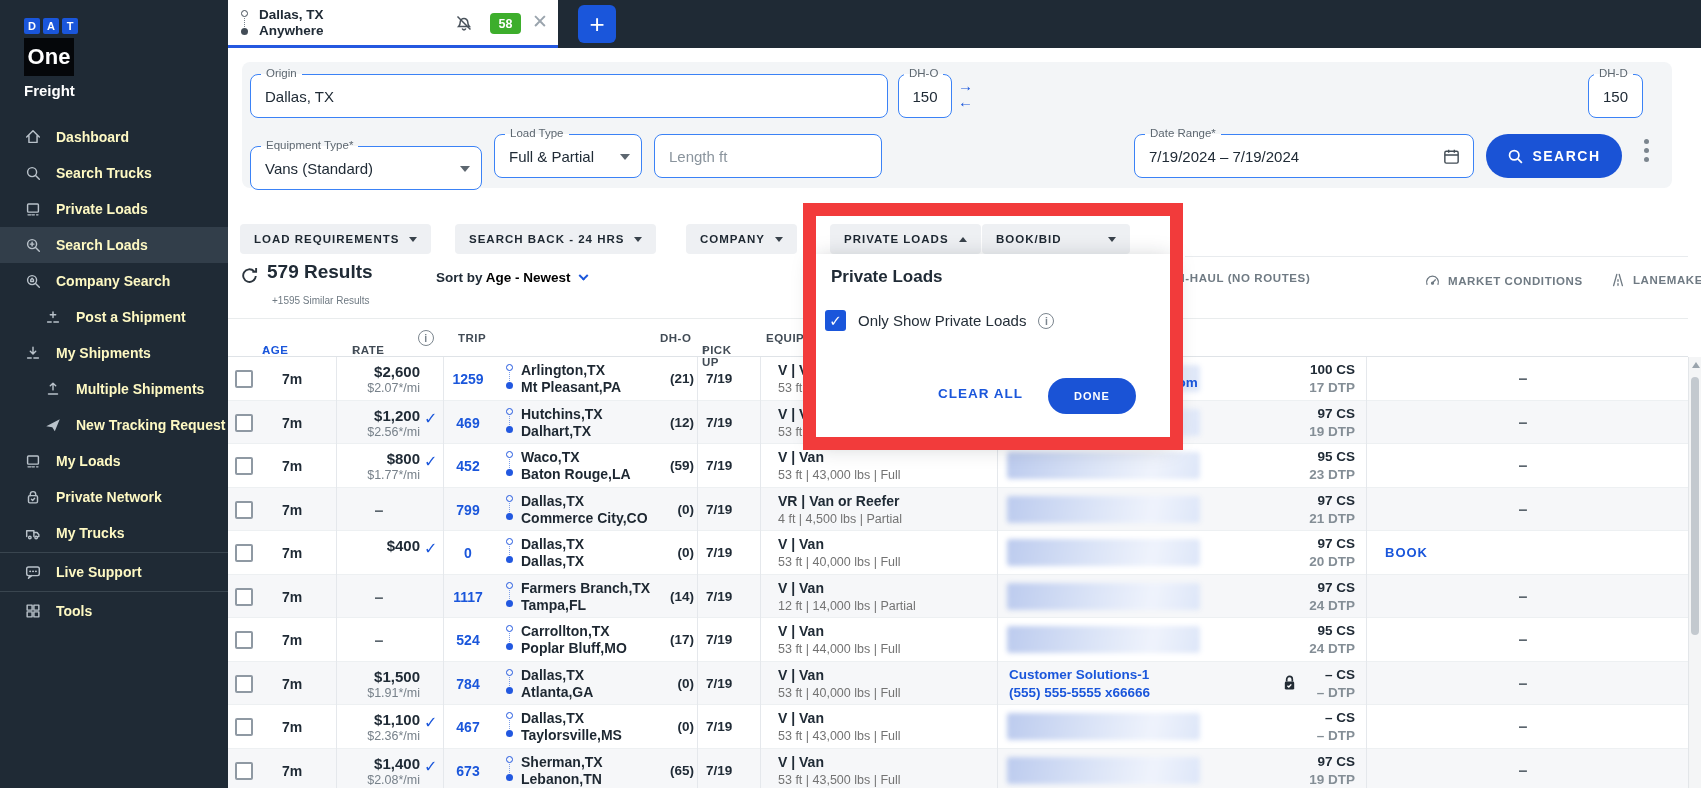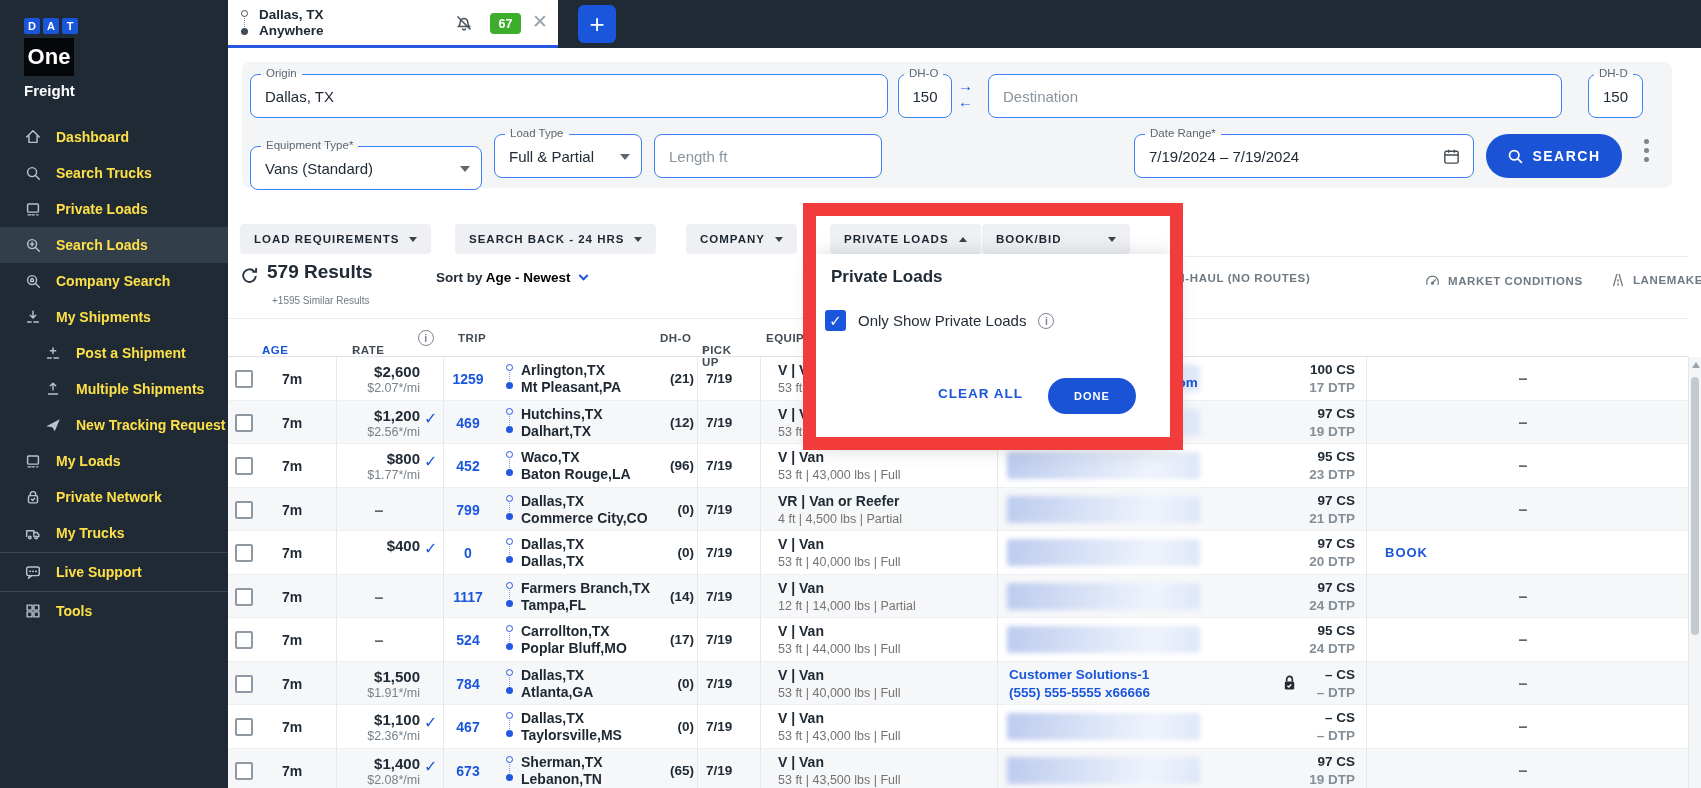--- a/index.html
+++ b/index.html
@@ -11,21 +11,21 @@
   #sidebar { position:absolute; left:0; top:0; width:228px; height:788px; background:#1f2a35; z-index:70; }
   .logo { position:absolute; left:24px; top:18px; }
   .logo-squares { display:flex; gap:3px; }
   .logo-sq { width:16px; height:16px; background:#1a56db; color:#fff; font-size:11px; font-weight:bold;
     display:flex; align-items:center; justify-content:center; border-radius:2px; }
   .logo-one { margin-top:4px; width:50px; height:38px; background:#05070a; color:#fff; display:flex;
     align-items:center; justify-content:center; font-size:22px; font-weight:bold; }
   .logo-freight { margin-top:6px; color:#fff; font-size:15px; font-weight:bold; }
   #sideNav { position:absolute; top:119px; left:0; width:228px; }
   .nav-item { display:flex; align-items:center; height:36px; padding-left:24px; gap:14px;
-    color:#fde047; font-size:14px; font-weight:bold; cursor:pointer; }
+    color:#fef9c3; font-size:14px; font-weight:bold; cursor:pointer; }
   .nav-item.indent { padding-left:44px; }
   .nav-item.active { background:#323e4a; }
   .nav-item .icn { width:18px; height:18px; flex:0 0 18px; display:flex; }
   .nav-div { height:1px; background:#39454f; margin:1px 0; }
 
   
   #topbar { position:absolute; left:228px; top:0; width:1473px; height:48px; background:#1f2a35; }
   #tab { position:absolute; left:0; top:0; width:330px; height:48px; background:#fff;
     border-bottom:3px solid #2458e0; display:flex; align-items:center; }
   .routeicon { width:9px; display:flex; flex-direction:column; align-items:center; }
@@ -193,37 +193,37 @@
         </div>
         <div class="nav-item">
           <span class="icn">
             <svg width="18" height="18" viewBox="0 0 20 20" fill="none" stroke="#b9c2ca" stroke-width="1.6" stroke-linecap="round" stroke-linejoin="round">
               <circle cx="9" cy="9" r="5"></circle>
               <path d="M12.8 12.8L17 17M7.5 10.5v-2l1.5-1.5 1.5 1.5v2z"></path>
             </svg>
           </span>
           <span>Company Search</span>
         </div>
+        <div class="nav-item indent">
+          <span class="icn">
+            <svg width="18" height="18" viewBox="0 0 20 20" fill="none" stroke="#b9c2ca" stroke-width="1.6" stroke-linecap="round" stroke-linejoin="round">
+              <path d="M10 4.5v6M7 7.5h6"></path>
+              <path d="M4 15.5h4M11 15.5h5"></path>
+            </svg>
+          </span>
+          <span>Post a Shipment</span>
+        </div>
         <div class="nav-item">
           <span class="icn">
             <svg width="18" height="18" viewBox="0 0 20 20" fill="none" stroke="#b9c2ca" stroke-width="1.6" stroke-linecap="round" stroke-linejoin="round">
               <path d="M10 3.5v7M7 8l3 3 3-3"></path>
               <path d="M4 15.5h4M11 15.5h5"></path>
             </svg>
           </span>
           <span>My Shipments</span>
-        </div>
-        <div class="nav-item indent">
-          <span class="icn">
-            <svg width="18" height="18" viewBox="0 0 20 20" fill="none" stroke="#b9c2ca" stroke-width="1.6" stroke-linecap="round" stroke-linejoin="round">
-              <path d="M10 4.5v6M7 7.5h6"></path>
-              <path d="M4 15.5h4M11 15.5h5"></path>
-            </svg>
-          </span>
-          <span>Post a Shipment</span>
         </div>
         <div class="nav-item indent">
           <span class="icn">
             <svg width="18" height="18" viewBox="0 0 20 20" fill="none" stroke="#b9c2ca" stroke-width="1.6" stroke-linecap="round" stroke-linejoin="round">
               <path d="M10 11V4M7 6.5L10 3.5l3 3"></path>
               <path d="M5 15.5h10"></path>
             </svg>
           </span>
           <span>Multiple Shipments</span>
         </div>
@@ -302,37 +302,34 @@
         <div>Dallas, TX</div>
         <div>Anywhere</div>
       </span>
       <span class="belloff">
         <svg width="20" height="20" viewBox="0 0 20 20" fill="none" stroke="#49525b" stroke-width="1.5">
           <path d="M8.2 15.6a1.9 1.9 0 0 0 3.6 0"></path>
           <path d="M4.6 13.6h10.8c-1.1-1.1-1.6-2.2-1.6-4.3a3.8 3.8 0 0 0-7.6 0c0 2.1-.5 3.2-1.6 4.3z"></path>
           <path d="M3.5 3.5l13 13"></path>
         </svg>
       </span>
-      <span class="badge">67</span>
+      <span class="badge">58</span>
       <span class="closex">✕</span>
     </div>
     <button id="addTab">+</button>
   </header>
 
   <div id="panel">
     <div class="field" style="left:8px;top:12px;width:638px;">
       <span class="flabel">Origin</span>
       <input value="Dallas, TX" style="">
     </div>
     <div class="field small" style="left:656px;top:12px;width:54px;">
       <span class="flabel" style="left:5px;">DH-O</span>
       <input value="150" style="">
-    </div>
-    <div class="field" style="left:746px;top:12px;width:574px;">
-      <input placeholder="Destination" style="">
     </div>
     <div class="field small" style="left:1346px;top:12px;width:55px;">
       <span class="flabel" style="left:5px;">DH-D</span>
       <input value="150" style="">
     </div>
 
     <div class="field" style="left:8px;top:72px;width:232px;margin-top:12px;">
       <span class="flabel">Equipment Type*</span>
       <div class="fvalue">Vans (Standard)</div>
       <span class="caret"></span>
@@ -522,21 +519,21 @@
         <div class="trip">452</div>
         <div class="routeicon blue rowroute">
           <span class="ring"></span>
           <span class="dash"></span>
           <span class="dot"></span>
         </div>
         <div class="cities">
           <div>Waco,TX</div>
           <div>Baton Rouge,LA</div>
         </div>
-        <div class="dho">(96)</div>
+        <div class="dho">(59)</div>
         <div class="pick">7/19</div>
         <div class="equip">
           <div class="et">V | Van</div>
           <div class="ed">53 ft | 43,000 lbs | Full</div>
         </div>
         <div class="coblur"></div>
         <div class="csdtp">
           <div>95 CS</div>
           <div class="dtp">23 DTP</div>
         </div>

